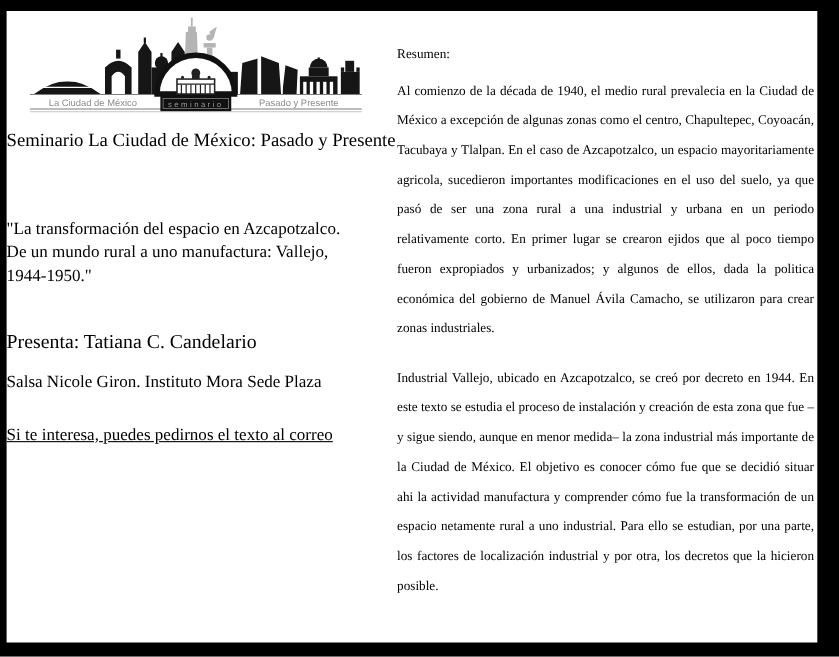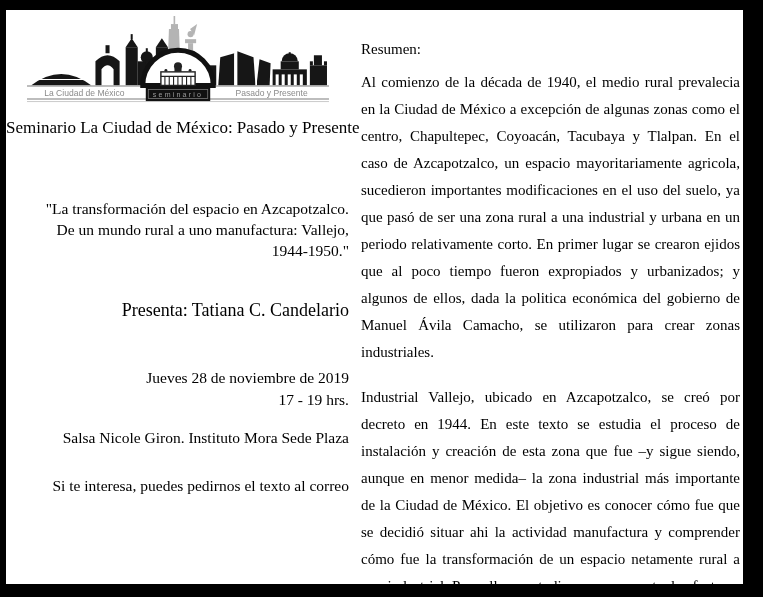--- a/index.html
+++ b/index.html
@@ -14,27 +14,27 @@
     display:flex;
     overflow:hidden;
     font-family:"Liberation Serif", serif;
     color:#000000;
   }
   .col-left {
     width:343px;
     flex-shrink:0;
     box-sizing:border-box;
     padding-top:5px;
-    text-align:right;
+    text-align:left;
   }
   .col-right {
     flex:1;
     box-sizing:border-box;
     padding:26px 3px 0 12px;
-    font-size:15px;
+    font-size:12px;
     line-height:27px;
     text-align:justify;
   }
   .logo-wrap { width:302px; margin:0 auto; }
   .logo-wrap svg { display:block; width:100%; height:auto; }
   .seminar-title {
     margin-top:10px;
     font-size:17px;
     white-space:nowrap;
   }
@@ -54,20 +54,21 @@
     line-height:22px;
   }
   .venue {
     margin-top:18px;
     font-size:15.5px;
   }
   .contact {
     margin-top:28px;
     font-size:15.5px;
     line-height:22px;
+    text-decoration:underline;
   }
   .resumen-heading { margin:0 0 6px 0; text-align:left; }
   .resumen-p { margin:0; }
   .resumen-p.second { margin-top:18px; }
 </style>
 </head>
 <body>
 
 <div class="page">
 
@@ -177,24 +178,20 @@
     <div class="talk-title">
       <div>"La transformación del espacio en Azcapotzalco.</div>
       <div>De un mundo rural a uno manufactura: Vallejo,</div>
       <div>1944-1950."</div>
     </div>
 
     <div class="people">
       <div>Presenta: Tatiana C. Candelario</div>
     </div>
 
-    <div class="datetime">
-      <div>Jueves 28 de noviembre de 2019</div>
-      <div>17 - 19 hrs.</div>
-    </div>
 
     <div class="venue">Salsa Nicole Giron. Instituto Mora Sede Plaza</div>
 
     <div class="contact">
       <div>Si te interesa, puedes pedirnos el texto al correo</div>
     </div>
   </div>
 
   <div class="col-right">
     <div class="resumen-heading">Resumen:</div>

